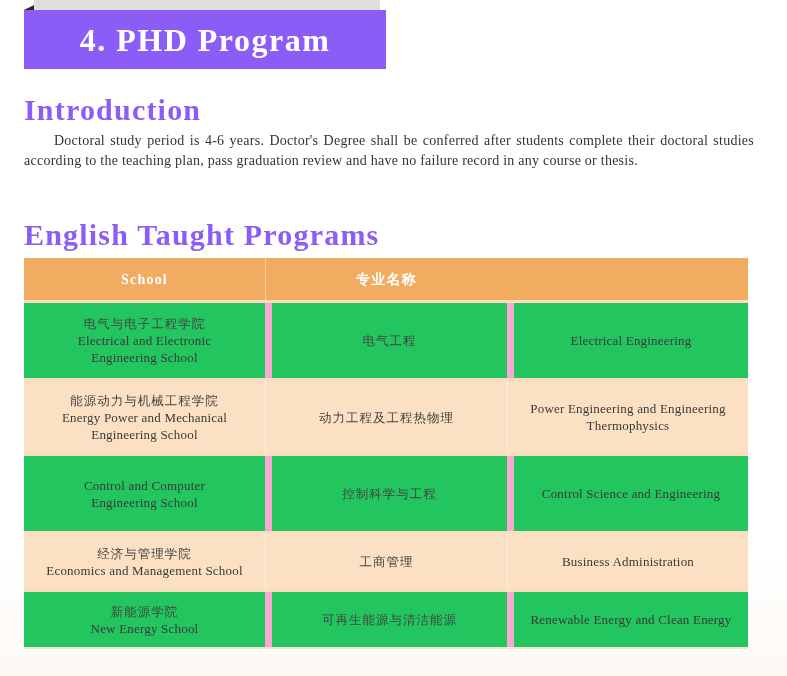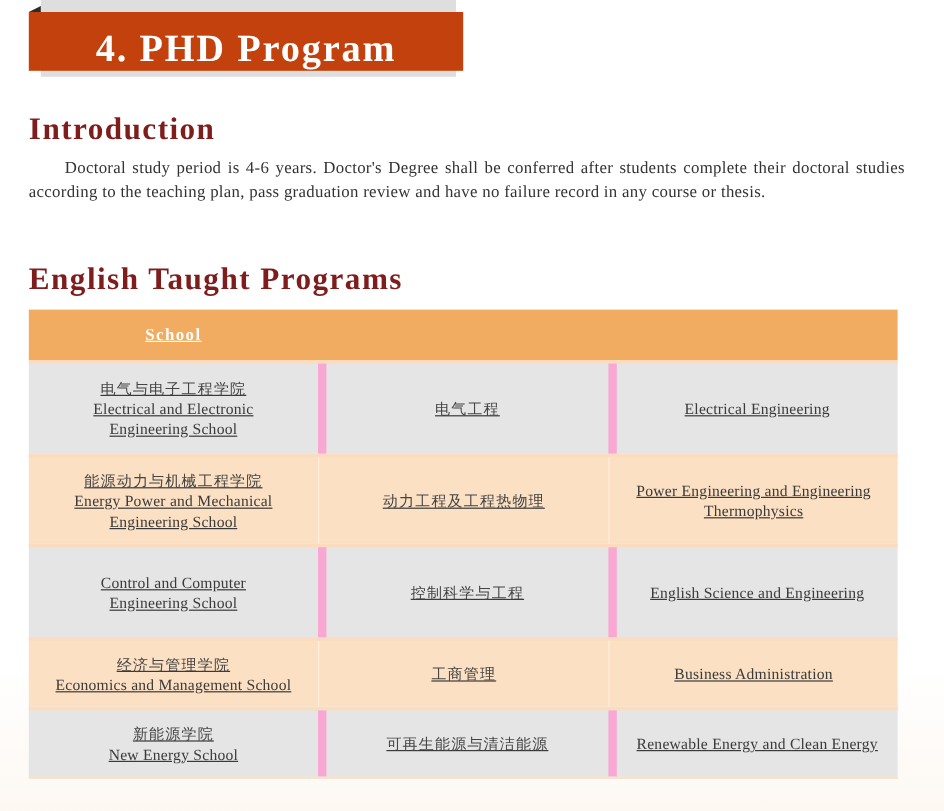--- a/index.html
+++ b/index.html
@@ -12,38 +12,38 @@
       font-family: "Liberation Serif", "DejaVu Serif", serif;
       color: #3a3a3a;
       background: linear-gradient(180deg, #ffffff 0%, #ffffff 82%, #fdf8f2 100%);
     }
     
     .banner-shadow {
       position: absolute; left: 34px; top: 0; width: 346px; height: 64px;
       background: #dedede;
     }
     .banner {
-      position: absolute; left: 24px; top: 10px; width: 362px; height: 49px;
-      background: #c2410c;
-      display: flex; align-items: flex-end; justify-content: center;
+      position: absolute; left: 24px; top: 10px; width: 362px; height: 59px;
+      background: #8b5cf6;
+      display: flex; align-items: center; justify-content: center;
     }
     .banner-corner {
       position: absolute; left: 24px; top: 5px; width: 0; height: 0;
       border-left: 10px solid transparent;
       border-bottom: 5px solid #2b2b2b;
     }
     .banner-title {
       color: #ffffff; font-weight: bold; font-size: 32px; letter-spacing: 1.5px;
       font-family: "Liberation Serif", "DejaVu Serif", serif;
       margin-top: 1px;
     }
     
     .section-heading {
       position: absolute; left: 24px;
-      color: #7f1d1d; font-weight: bold; font-size: 26px; letter-spacing: 1.2px;
+      color: #8b5cf6; font-weight: bold; font-size: 30px; letter-spacing: 1.2px;
       font-family: "Liberation Serif", "DejaVu Serif", serif;
       text-align: right;
     }
     #h-intro { top: 93px; }
     #h-programs { top: 218px; }
     .intro-text {
       position: absolute; left: 24px; top: 131px; width: 730px;
       font-size: 14px; line-height: 20px; color: #333333; letter-spacing: 0.25px;
       text-indent: 30px;
       text-align: justify;
@@ -51,32 +51,32 @@
     
     .table {
       position: absolute; left: 24px; top: 258px; width: 724px;
     }
     .row {
       display: flex; width: 100%;
     }
     .cell {
       display: flex; flex-direction: column; align-items: center; justify-content: center;
       text-align: left;
-      font-size: 13px; line-height: 17px; color: #3a3a3a; letter-spacing: 0.2px; text-decoration: underline;
+      font-size: 13px; line-height: 17px; color: #3a3a3a; letter-spacing: 0.2px;
     }
     .c1 { width: 241px; }
     .c2 { width: 242px; border-left: 1px solid rgba(255,255,255,0.9); }
     .c3 { width: 241px; border-left: 1px solid rgba(255,255,255,0.9); }
     .header-row { height: 42px; background: #f1ac62; }
     .header-row .cell {
       color: #ffffff; font-weight: bold; font-size: 14px; letter-spacing: 1.2px;
     }
     .header-row .c2, .header-row .c3 { border-left: 1px solid #f7cfa2; }
     .data-row { border-top: 3px solid #fbdcbf; }
-    .data-row.white { background: #e5e5e5; }
+    .data-row.white { background: #22c55e; }
     .data-row.white .c2, .data-row.white .c3 { border-left: 7px solid #f9a8d4; }
     .data-row.peach { background: #fce0c3; }
     .data-row.peach .c2, .data-row.peach .c3 { border-left: 1px solid #fdeede; }
     .r1 { height: 78px; }
     .r2 { height: 75px; }
     .r3 { height: 78px; }
     .r4 { height: 58px; }
     .r5 { height: 60px; border-bottom: 2px solid #f6e3cc; }
     .zh { font-family: "DejaVu Sans", sans-serif; font-size: 12.5px; color: #444; letter-spacing: 1px; }
   </style>
@@ -90,20 +90,21 @@
 <div class="banner-corner"></div>
 
 <div class="section-heading" id="h-intro">Introduction</div>
 <p class="intro-text">Doctoral study period is 4-6 years. Doctor's Degree shall be conferred after students complete their doctoral studies according to the teaching plan, pass graduation review and have no failure record in any course or thesis.</p>
 
 <div class="section-heading" id="h-programs">English Taught Programs</div>
 
 <div class="table">
   <div class="row header-row">
     <div class="cell c1">School</div>
+    <div class="cell c2">专业名称</div>
   </div>
 
   <div class="row data-row white r1">
     <div class="cell c1">
       <span class="zh">电气与电子工程学院</span>
       <span>Electrical and Electronic</span>
       <span>Engineering School</span>
     </div>
     <div class="cell c2">
       <span class="zh">电气工程</span>
@@ -130,21 +131,21 @@
 
   <div class="row data-row white r3">
     <div class="cell c1">
       <span>Control and Computer</span>
       <span>Engineering School</span>
     </div>
     <div class="cell c2">
       <span class="zh">控制科学与工程</span>
     </div>
     <div class="cell c3">
-      <span>English Science and Engineering</span>
+      <span>Control Science and Engineering</span>
     </div>
   </div>
 
   <div class="row data-row peach r4">
     <div class="cell c1">
       <span class="zh">经济与管理学院</span>
       <span>Economics and Management School</span>
     </div>
     <div class="cell c2">
       <span class="zh">工商管理</span>

